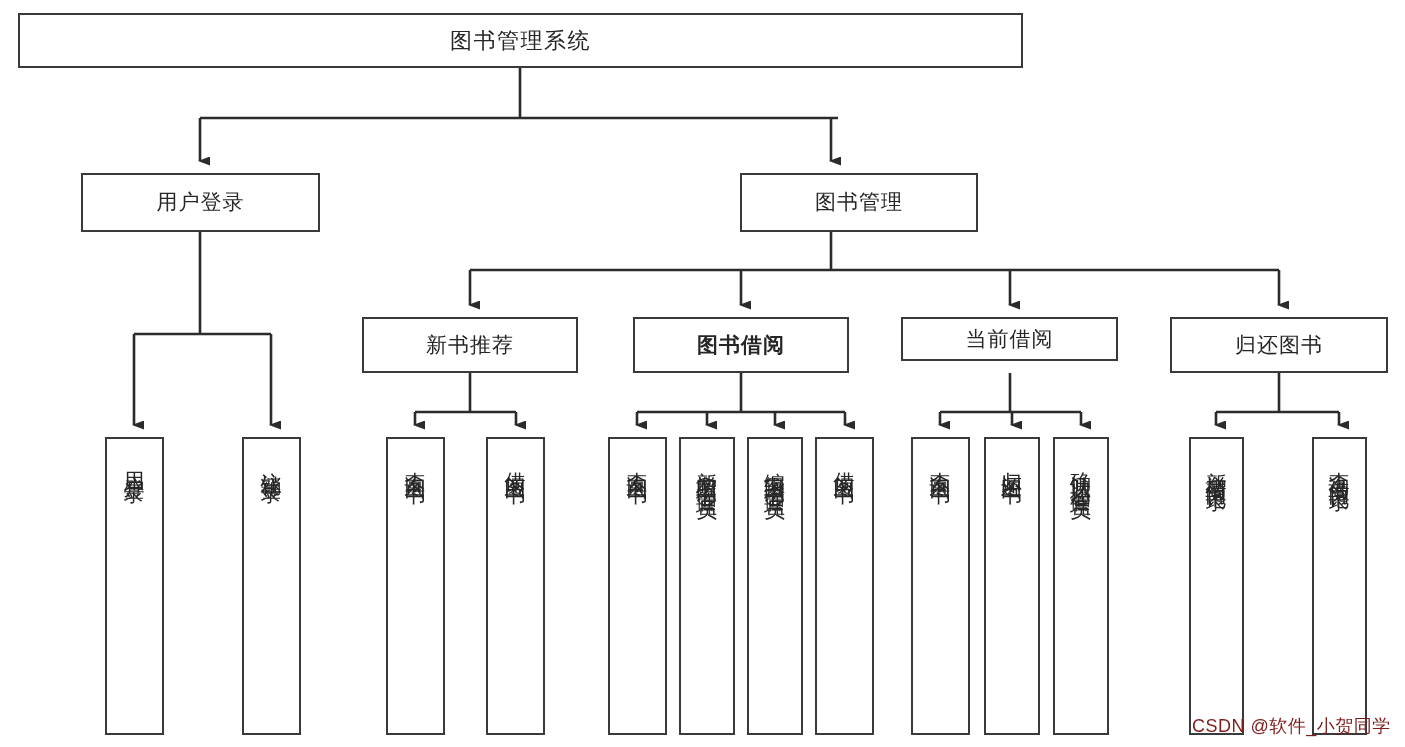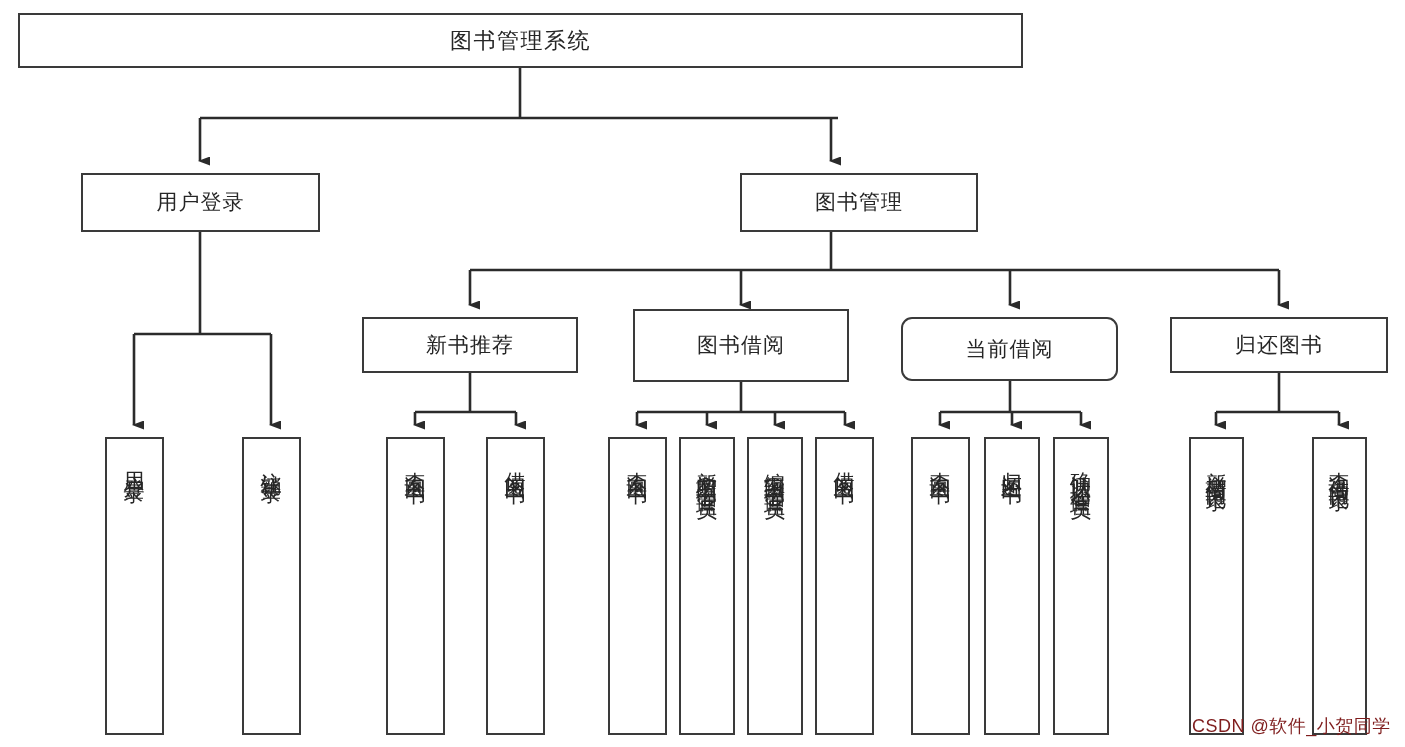--- a/index.html
+++ b/index.html
@@ -136,24 +136,24 @@
   <div class="node h" style="left:81px;top:173px;width:239px;height:59px;">
     <span class="label">用户登录</span>
   </div>
   <div class="node h" style="left:712px;top:173px;width:238px;height:59px;margin-left:28px;">
     <span class="label">图书管理</span>
   </div>
 
   <div class="node h" style="left:362px;top:317px;width:216px;height:56px;">
     <span class="label">新书推荐</span>
   </div>
-  <div class="node h" style="left:633px;top:309px;width:216px;height:73px;">
+  <div class="node h" style="left:633px;top:317px;width:216px;height:56px;font-weight:bold;">
     <span class="label">图书借阅</span>
   </div>
-  <div class="node h" style="left:901px;top:317px;width:217px;height:64px;border-radius:11px;">
+  <div class="node h" style="left:901px;top:317px;width:217px;height:44px;">
     <span class="label">当前借阅</span>
   </div>
   <div class="node h" style="left:1170px;top:317px;width:218px;height:56px;">
     <span class="label">归还图书</span>
   </div>
 
   <div class="node v" style="left:105px;top:437px;width:59px;height:298px;">
     <span class="label">用户登录</span>
   </div>
   <div class="node v" style="left:242px;top:437px;width:59px;height:298px;">

